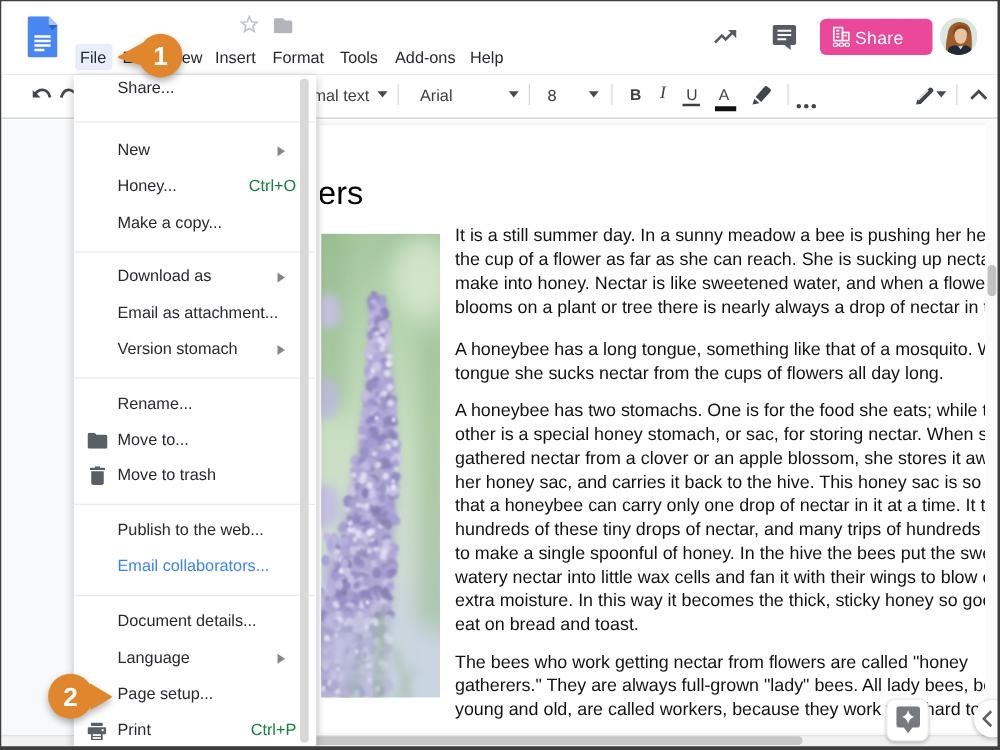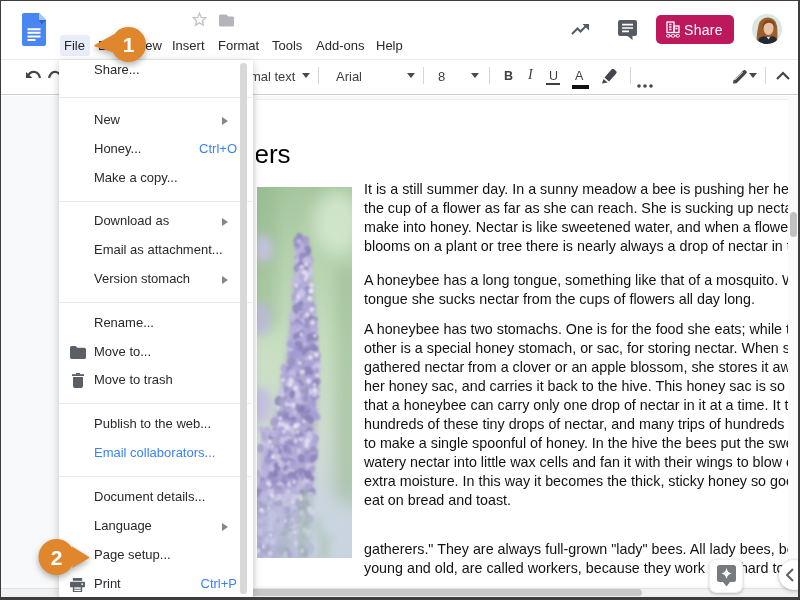--- a/index.html
+++ b/index.html
@@ -8,21 +8,21 @@
 
 #bT{left:0;top:0;width:800px;height:1px;background:#3d3d3d;z-index:99}
 #bL{left:0;top:0;width:1px;height:600px;background:#3d3d3d;z-index:99}
 #bR{left:798px;top:0;width:2px;height:600px;background:#3d3d3d;z-index:99}
 #bB{left:0;top:597px;width:800px;height:3px;background:#3d3d3d;z-index:99}
 
 #title{left:64px;top:7px;font-size:17px;color:#33373b;letter-spacing:.2px}
 .mitem{top:37px;font-size:13px;color:#25282c;line-height:17px}
 #filehl{left:60px;top:35px;width:30px;height:21px;background:#e7eef9;border-radius:3px}
 
-#share{left:656px;top:15px;width:78px;height:29px;background:#be185d;border-radius:5px}
+#share{left:656px;top:15px;width:90px;height:29px;background:#ec4899;border-radius:5px}
 #share span{position:absolute;left:28px;top:7px;color:#fff;font-size:14px;letter-spacing:.3px}
 
 #avatar{left:752px;top:14px;width:30px;height:30px;border-radius:50%;overflow:hidden}
 
 #tbar{left:1px;top:59px;width:798px;height:36px;background:#fff;border-top:1px solid #ececec;border-bottom:1px solid #ccced1}
 .tsep{top:67px;width:1px;height:17px;background:#d5d7da}
 .ttext{top:69px;font-size:13px;color:#3c4043}
 .caret{width:0;height:0;border-left:4px solid transparent;border-right:4px solid transparent;border-top:5px solid #46494d;top:73px}
 
 #docarea{left:1px;top:96px;width:797px;height:501px;background:#f8f9fa}
@@ -33,21 +33,21 @@
 #vscroll{left:787px;top:0px;width:10px;height:492px;background:#fbfbfb}
 #vthumb{left:789px;top:116px;width:7px;height:25px;background:#c1c1c1;border-radius:4px}
 #hscroll{left:0px;top:492px;width:797px;height:9px;background:#f1f1f1;border-top:1px solid #e2e2e2}
 #hthumb{left:59px;top:493px;width:582px;height:7px;background:#c7c7c7;border-radius:4px}
 
 #explore{left:708px;top:463px;width:34px;height:34px;background:#fff;border-radius:7px;box-shadow:0 1px 3px rgba(0,0,0,.25);border:1px solid #f0f0f0}
 #backc{left:778px;top:464px;width:30px;height:30px;background:#fff;border-radius:50%;box-shadow:0 1px 4px rgba(0,0,0,.3)}
 
 #menu{left:59px;top:60px;width:194px;height:537px;background:#fff;border-radius:2px;box-shadow:0 2px 8px rgba(0,0,0,.22);z-index:50}
 .mi{position:absolute;left:35px;font-size:13px;color:#26292d;white-space:nowrap}
-.msc{position:absolute;font-size:13px;color:#3b82f6;right:16px}
+.msc{position:absolute;font-size:13px;color:#15803d;right:16px}
 .msep{position:absolute;left:0;width:193px;height:1px;background:#e8eaec}
 .marr{position:absolute;left:163px;width:0;height:0;border-top:4.5px solid transparent;border-bottom:4.5px solid transparent;border-left:6px solid #83878b}
 #mscrollbar{position:absolute;left:181px;top:3px;width:7px;height:531px;background:#d8d8d8;border-radius:3px}
 .micon{position:absolute;left:11px}
 </style></head>
 <body>
 <div id="root">
 <div class="abs" id="bT"></div>
     <div class="abs" id="bL"></div>
     <div class="abs" id="bR"></div>
@@ -927,20 +927,21 @@
 <div class="dline" style="top:221px">A honeybee has two stomachs. One is for the food she eats; while the</div>
 <div class="dline" style="top:240px">other is a special honey stomach, or sac, for storing nectar. When she</div>
 <div class="dline" style="top:259px">gathered nectar from a clover or an apple blossom, she stores it away</div>
 <div class="dline" style="top:278px">her honey sac, and carries it back to the hive. This honey sac is so small</div>
 <div class="dline" style="top:297px">that a honeybee can carry only one drop of nectar in it at a time. It takes</div>
 <div class="dline" style="top:316px">hundreds of these tiny drops of nectar, and many trips of hundreds of</div>
 <div class="dline" style="top:335px">to make a single spoonful of honey. In the hive the bees put the sweet,</div>
 <div class="dline" style="top:354px">watery nectar into little wax cells and fan it with their wings to blow out</div>
 <div class="dline" style="top:373px">extra moisture. In this way it becomes the thick, sticky honey so good to</div>
 <div class="dline" style="top:392px">eat on bread and toast.</div>
+<div class="dline" style="top:422px">The bees who work getting nectar from flowers are called "honey</div>
 <div class="dline" style="top:441px">gatherers." They are always full-grown "lady" bees. All lady bees, both</div>
 <div class="dline" style="top:460px">young and old, are called workers, because they work very hard to</div>
 
  </div>
  <div class="abs" id="vscroll"></div>
  <div class="abs" id="vthumb"></div>
  <div class="abs" id="hscroll"></div>
  <div class="abs" id="hthumb"></div>
  <div class="abs" id="explore">
 <svg style="position:absolute;left:7px;top:5px" width="19" height="22" viewBox="0 0 19 22">

